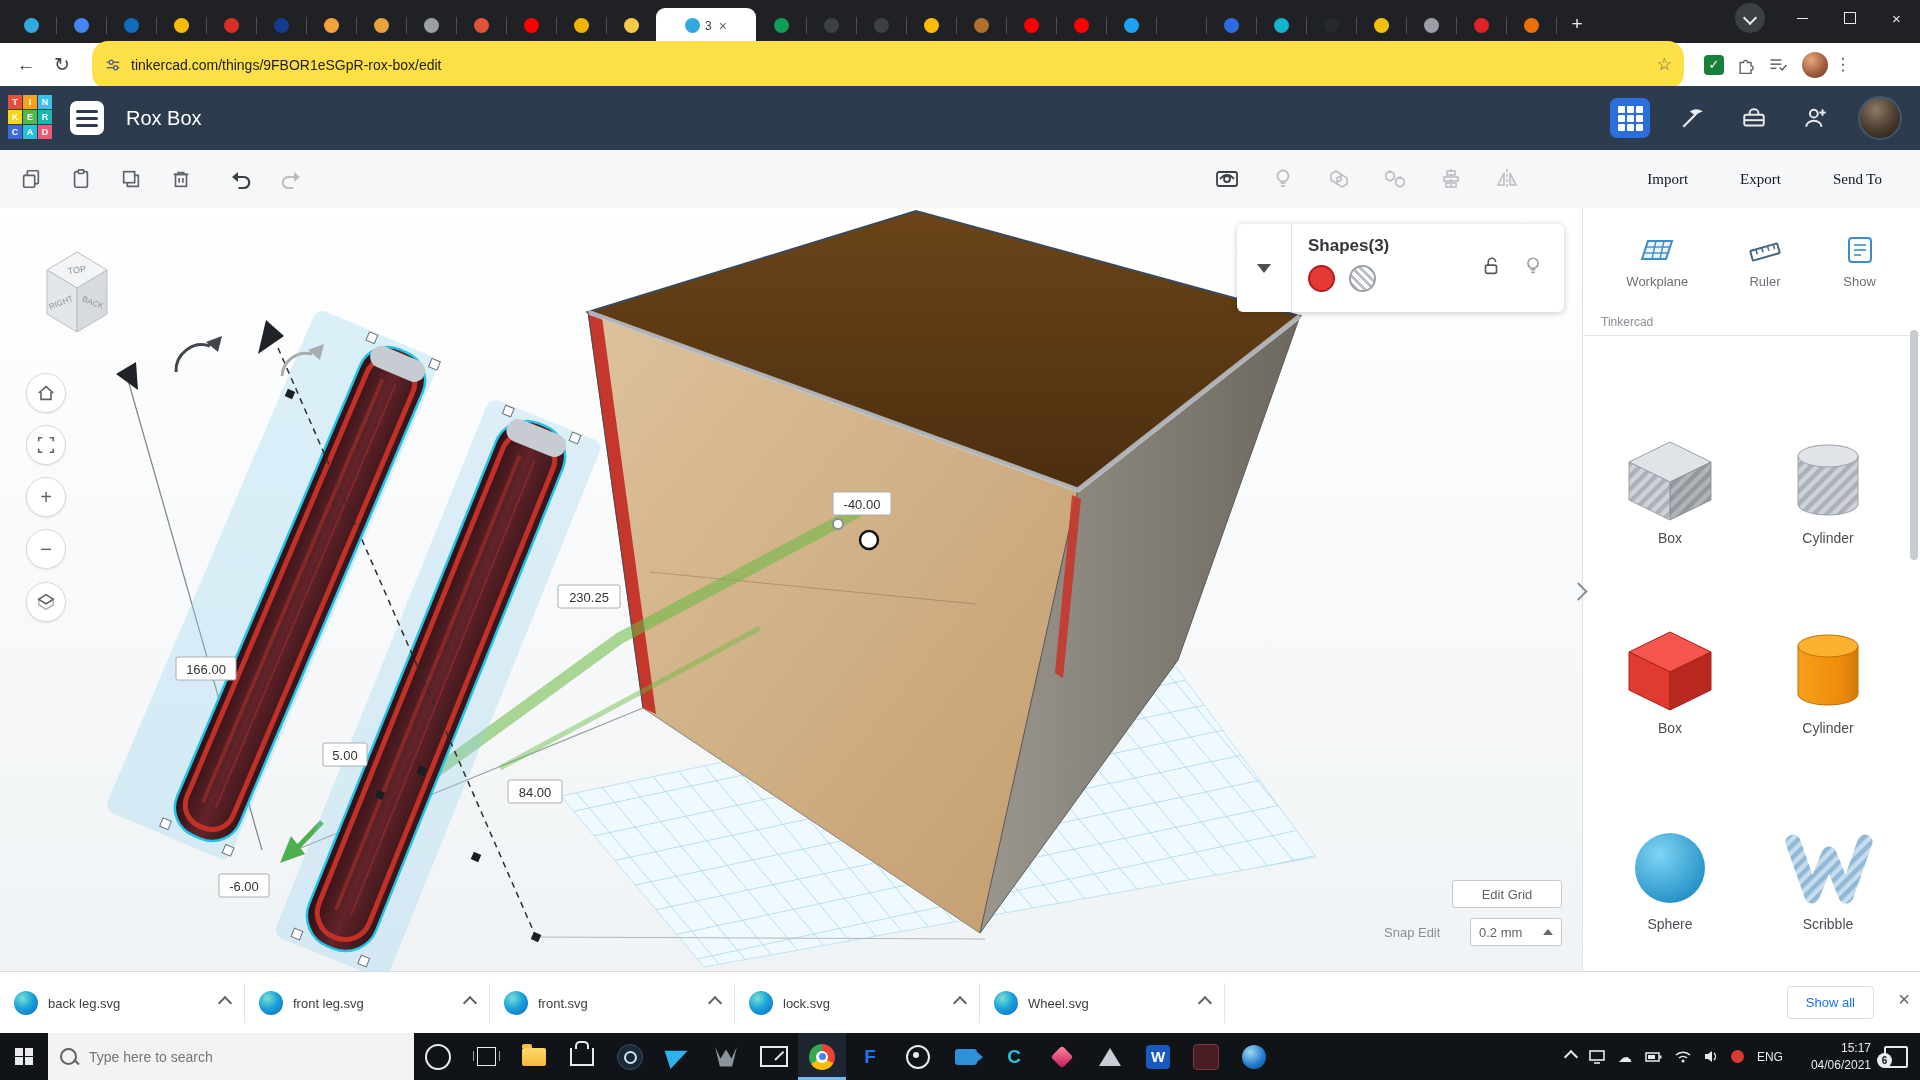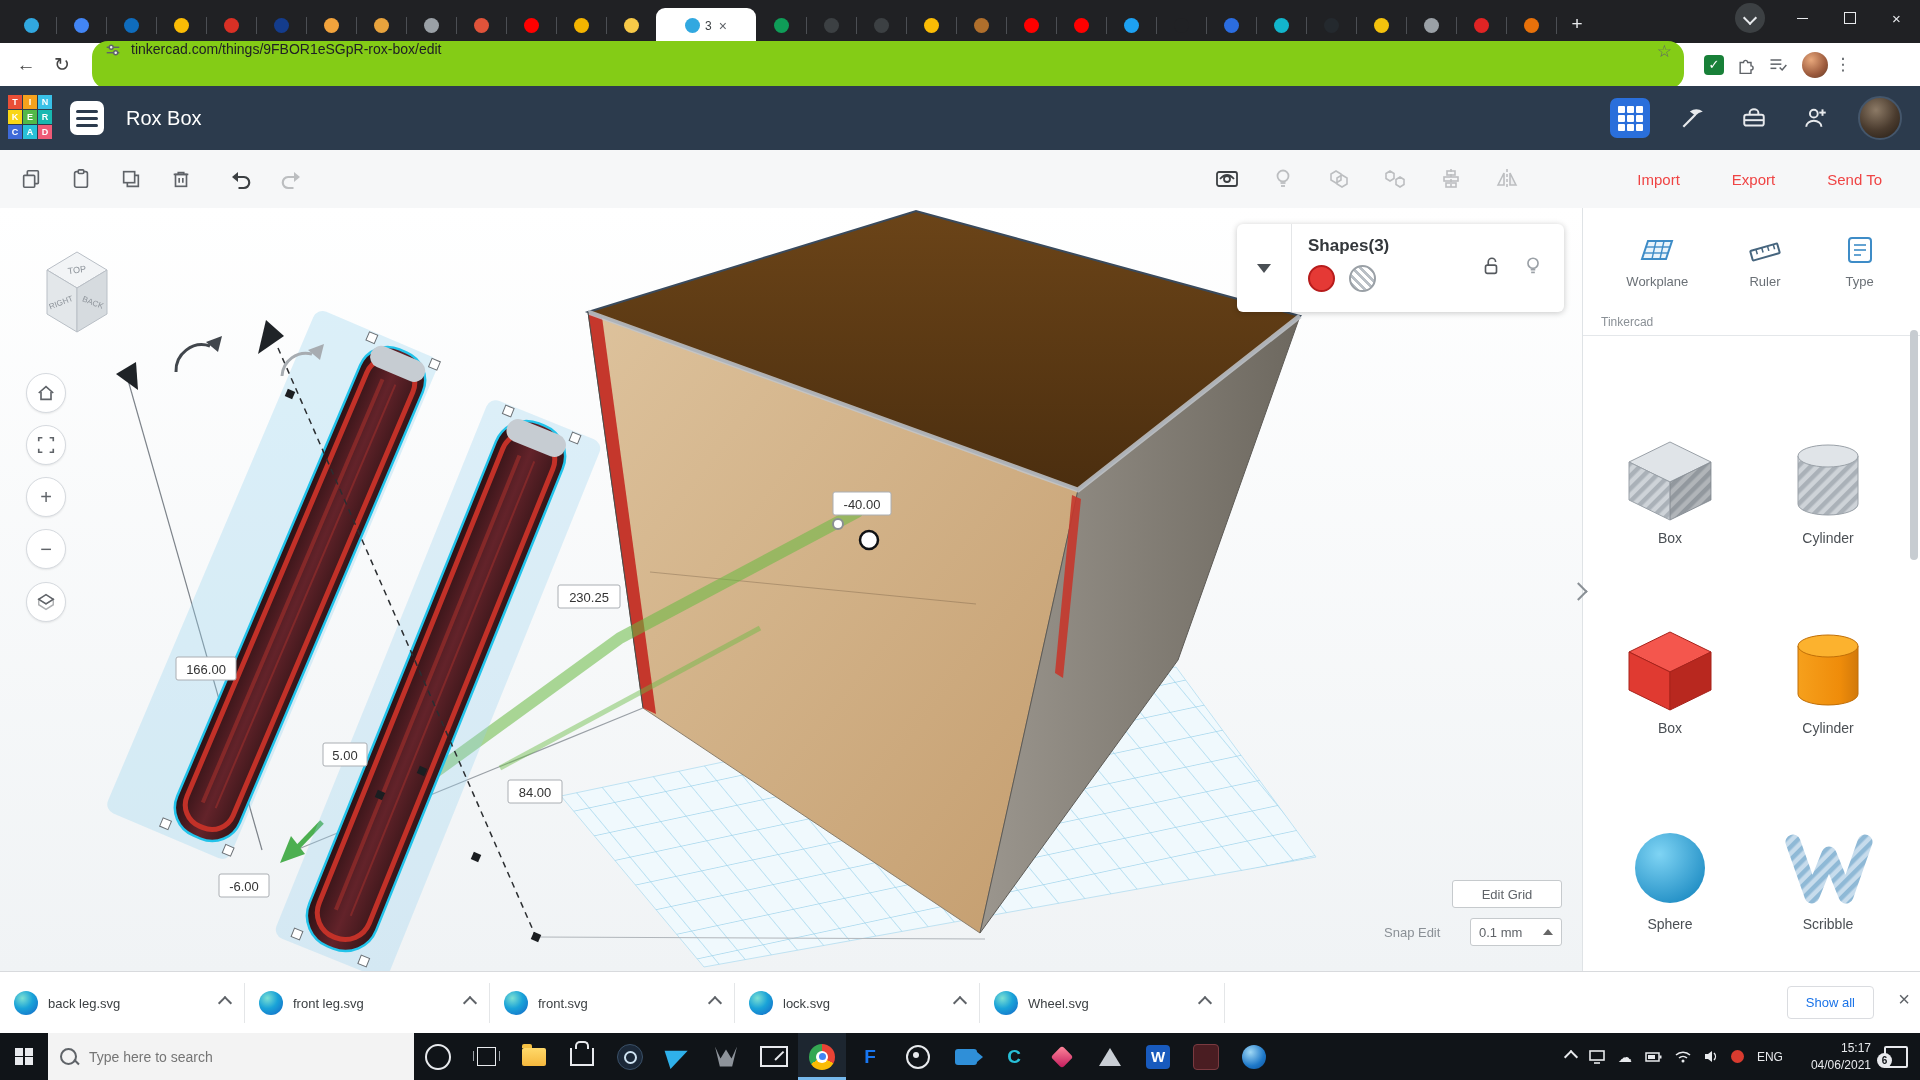--- a/index.html
+++ b/index.html
@@ -25,22 +25,22 @@
   .chev{display:inline-block;width:8px;height:8px;border-top:2px solid #5f6368;border-right:2px solid #5f6368;}
   .chev.up{transform:rotate(-45deg);}
   .chev.down{transform:rotate(135deg);}
   .chev.right{transform:rotate(45deg);}
   .chev.white{border-color:#e8eaed;}
   .chev.big{width:11px;height:11px;border-width:2.5px;border-color:#8a9096;}
   
   .addrbar{position:absolute;left:0;top:43px;width:1920px;height:43px;background:#fff;border-bottom:1px solid #dadce0;
            display:flex;align-items:center;}
   .navic{font-size:19px;color:#444;width:36px;text-align:center;}
-  .omni{height:48px;background:#84cc16;border-radius:16px;flex:0 0 auto;width:1568px;margin-left:12px;
-        display:flex;padding:0 12px;}
+  .omni{height:48px;background:#fde047;border-radius:16px;flex:0 0 auto;width:1568px;margin-left:12px;
+        display:flex;align-items:center;padding:0 12px;}
   .url{font-size:14px;color:#202124;margin-left:9px;flex:1;}
   .star{font-size:17px;color:#5f6368;}
   .ext{width:32px;display:flex;justify-content:center;align-items:center;}
   .ext.green{margin-left:14px;}
   .ext-green-box{width:20px;height:20px;background:#188038;border-radius:4px;color:#fff;font-size:13px;
                  display:flex;align-items:center;justify-content:center;}
   .avatar-sm{width:26px;height:26px;border-radius:50%;margin-left:8px;
              background:radial-gradient(circle at 35% 30%,#e8a87c,#9c5a3c 60%,#5e3a28);}
   .kebab{font-size:17px;color:#5f6368;width:30px;text-align:center;}
   
@@ -57,21 +57,21 @@
   .grid9{display:grid;grid-template-columns:repeat(3,7px);grid-auto-rows:7px;gap:2px;}
   .grid9 span{background:#fff;border-radius:1px;}
   .avatar-lg{width:40px;height:40px;border-radius:50%;border:2px solid #44566b;
              background:radial-gradient(circle at 40% 30%,#8c7a66,#4a3b2e 55%,#241c14);}
   
   .tbar{position:absolute;left:0;top:150px;width:1920px;height:58px;background:#f6f7f8;border-bottom:1px solid #e3e5e8;}
   .tic{display:flex;align-items:center;justify-content:center;width:30px;height:58px;}
   .tgroup{position:absolute;left:16px;top:0;display:flex;gap:20px;}
   .tgroup2{position:absolute;left:1212px;top:0;display:flex;gap:26px;}
   .tbtns{position:absolute;right:14px;top:0;height:58px;display:flex;align-items:center;gap:4px;}
-  .tbtn{padding:8px 24px;font-size:15px;color:#ef4444;}
+  .tbtn{padding:8px 24px;font-size:15px;color:#0f172a;font-family:Liberation Serif, serif;}
   .dis{opacity:.38;}
   
   .viewport{position:absolute;left:0;top:208px;width:1582px;height:763px;background:linear-gradient(#ffffff,#f0f3f5);overflow:hidden;}
   .scene{position:absolute;left:0;top:0;}
   .scene text{font-family:"Liberation Sans",sans-serif;}
   .dim rect{fill:#fff;stroke:#aaaeb3;stroke-width:1;}
   .dim text{font-size:13px;fill:#333;text-anchor:middle;}
   .vbtn{position:absolute;left:26px;width:38px;height:38px;border-radius:50%;background:#fff;border:1px solid #d6dadf;
         box-shadow:0 1px 2px rgba(0,0,0,.08);display:flex;align-items:center;justify-content:center;color:#5f6368;font-size:20px;}
   .shp{position:absolute;left:1237px;top:16px;width:327px;height:88px;background:#fff;border-radius:6px;
@@ -615,21 +615,21 @@
               <line x1="9.5" y1="16" x2="14.5" y2="16"></line>
               <line x1="10" y1="19" x2="14" y2="19"></line>
             </svg>
         </span>
       </div>
     </div>
 
     <button class="egrid">Edit Grid</button>
     <span class="sglabel">Snap Edit</span>
     <div class="sgdrop">
-      <span>0.1 mm</span>
+      <span>0.2 mm</span>
         <i class="tri-up"></i>
     </div>
   </div>
 
   <div class="rpanel">
     <div class="rp-collapse">
         <i class="chev right big"></i>
       </div>
     <div class="rp-tools">
       <div class="rp-tool">
@@ -654,21 +654,21 @@
           </svg>
         <span>Ruler</span>
       </div>
       <div class="rp-tool">
         <svg width="36" height="32" viewBox="0 0 36 32">
             <rect x="7" y="4" width="22" height="24" rx="3" fill="#fff" stroke="#3e8cc7" stroke-width="2"></rect>
             <line x1="12" y1="11" x2="24" y2="11" stroke="#3e8cc7" stroke-width="1.6"></line>
             <line x1="12" y1="16" x2="24" y2="16" stroke="#3e8cc7" stroke-width="1.6"></line>
             <line x1="12" y1="21" x2="19" y2="21" stroke="#3e8cc7" stroke-width="1.6"></line>
           </svg>
-        <span>Type</span>
+        <span>Show</span>
       </div>
     </div>
     <div class="rp-brand">Tinkercad</div>
     <div class="rp-sep"></div>
 
     <div class="tileshape" style="left:14px;top:232px">
       <svg width="90" height="82" viewBox="0 0 90 82">
         <defs>
             <pattern id="sg1" width="9" height="9" patternUnits="userSpaceOnUse" patternTransform="rotate(45)">
               <rect width="9" height="9" fill="#ced3d8"></rect>

